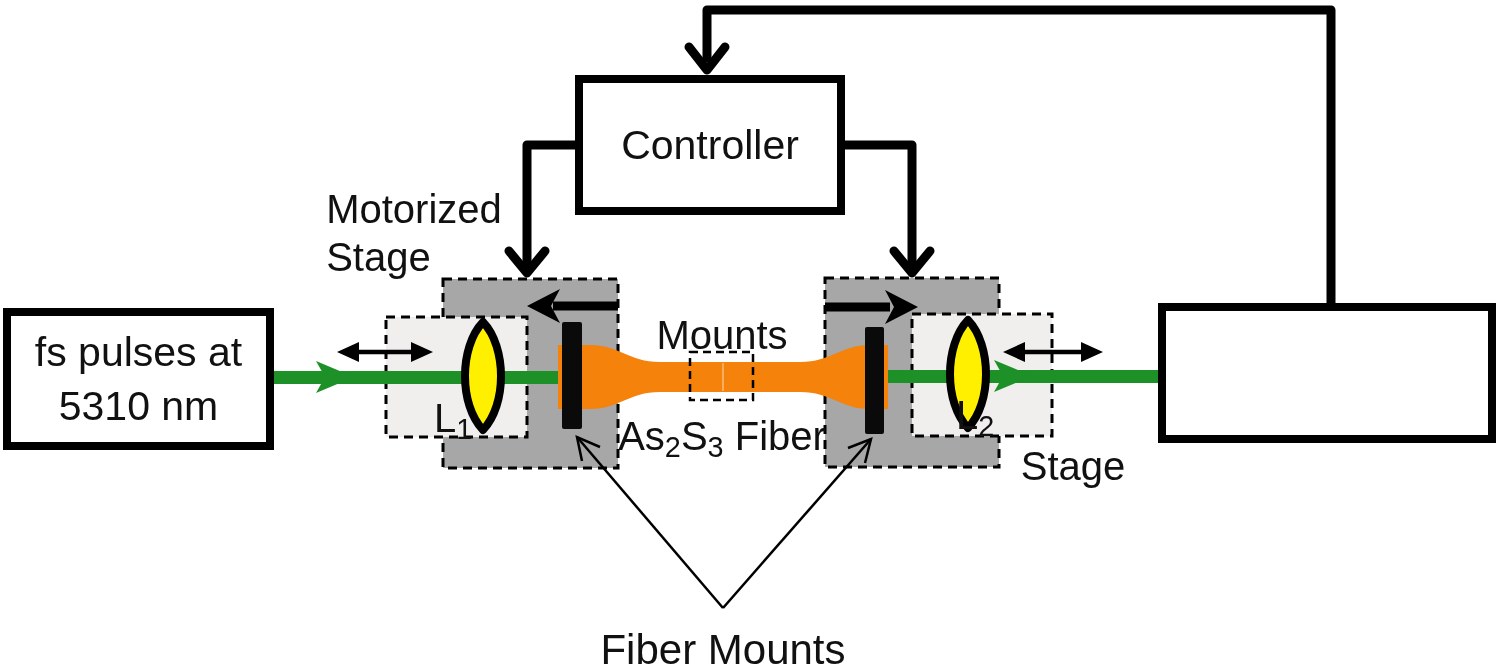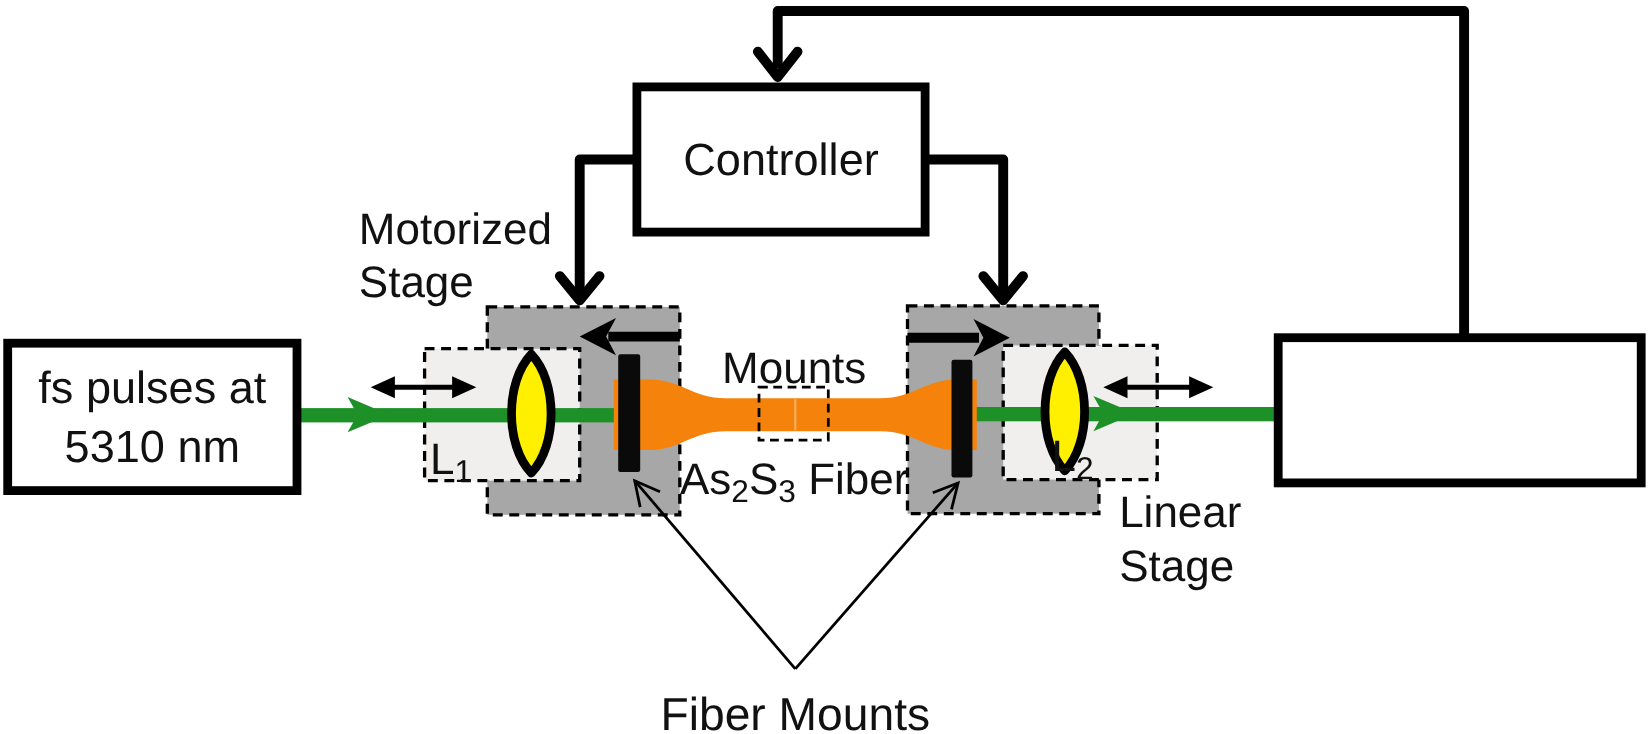--- a/index.html
+++ b/index.html
@@ -98,27 +98,26 @@
     <div>Controller</div>
   </div>
 
 
   <div class="lbl cx" style="left:414px;top:185px;">
     <div>Motorized</div>
     <div>Stage</div>
   </div>
 
   <div class="lbl cx" style="left:1073px;top:442px;line-height:49px;">
-    <div>Linear</div>
     <div>Stage</div>
   </div>
 
   <div class="lbl cx" style="left:722px;top:311px;">Mounts</div>
 
   <div class="lbl cx" style="left:722px;top:412px;"><span>As</span><sub>2</sub><span>S</span><sub>3</sub><span> Fiber</span></div>
 
-  <div class="lbl" style="left:391px;top:394px;"><span>L</span><sub>1</sub></div>
+  <div class="lbl" style="left:434px;top:394px;"><span>L</span><sub>1</sub></div>
 
   <div class="lbl" style="left:956px;top:391px;"><span>L</span><sub>2</sub></div>
 
   <div class="lbl cx" style="left:723px;top:626px;font-size:42px;">Fiber Mounts</div>
 
 </div>
 
 </body></html>

